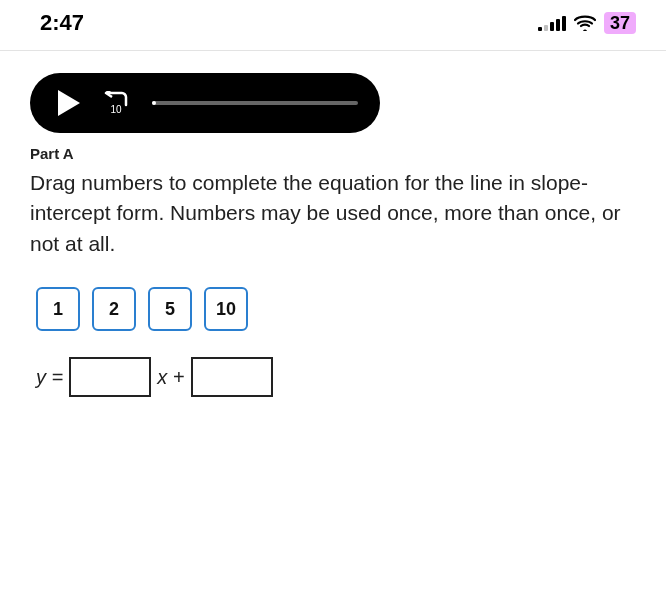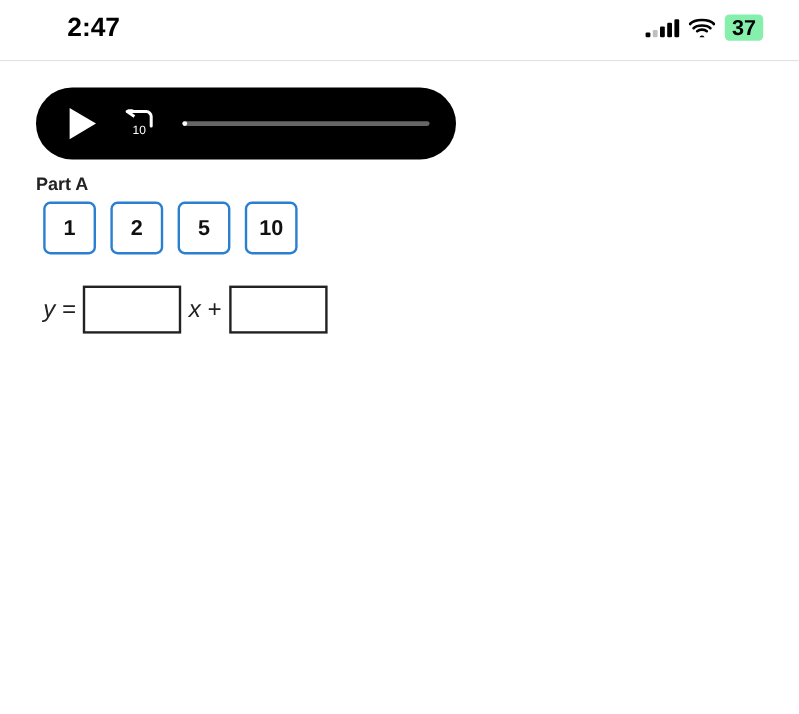--- a/index.html
+++ b/index.html
@@ -7,21 +7,21 @@
     font-family: -apple-system, BlinkMacSystemFont, "Segoe UI", Helvetica, Arial, sans-serif;
     background: #fff;
     width: 666px;
     height: 595px;
     overflow: hidden;
   }
   .status-bar {
     display: flex;
     align-items: center;
     justify-content: space-between;
-    padding: 10px 30px 14px 56px;
+    padding: 10px 30px 14px 40px;
     font-weight: 700;
     font-size: 22px;
     border-bottom: 1px solid #e3e3e3;
     gap: 40px;
   }
   .status-right {
     display: flex;
     align-items: center;
     gap: 8px;
   }
@@ -35,21 +35,21 @@
     background: #000;
     border-radius: 1px;
   }
   .signal-bars .b0 { height: 4px; background:#000; }
   .signal-bars .b1 { height: 6px; background:#000; opacity:0.25; }
   .signal-bars .b2 { height: 9px; background:#000; }
   .signal-bars .b3 { height: 12px; background:#000; }
   .signal-bars .b4 { height: 15px; background:#000; }
   .wifi-icon svg { display:block; }
   .battery-badge {
-    background: #86efac;
+    background: #f0abfc;
     color: #000;
     font-weight: 700;
     font-size: 18px;
     padding: 2px 6px;
     border-radius: 4px;
     line-height: 1;
   }
   .content {
     padding: 22px 30px 0 30px;
     color: #222;
@@ -183,20 +183,21 @@
         <path d="M24 14 L24 6 C24 4 22 2 20 2 L6 2" stroke="#fff" stroke-width="2.5" fill="none" stroke-linecap="round"></path>
         <path d="M10 -2 L4 2 L10 6" stroke="#fff" stroke-width="2.5" fill="none" stroke-linejoin="round" transform="translate(0,0)"></path>
       </svg>
       <div class="replay-num">10</div>
     </div>
     <div class="progress-track"></div>
   </div>
 
 
   <div class="part-label">Part A</div>
+  <p class="instructions">Drag numbers to complete the equation for the line in slope-intercept form. Numbers may be used once, more than once, or not at all.</p>
 
   <div class="tiles-row">
     <div class="tile">1</div>
     <div class="tile">2</div>
     <div class="tile">5</div>
     <div class="tile">10</div>
   </div>
 
   <div class="equation-row">
     <span class="eq-text">y =</span>

